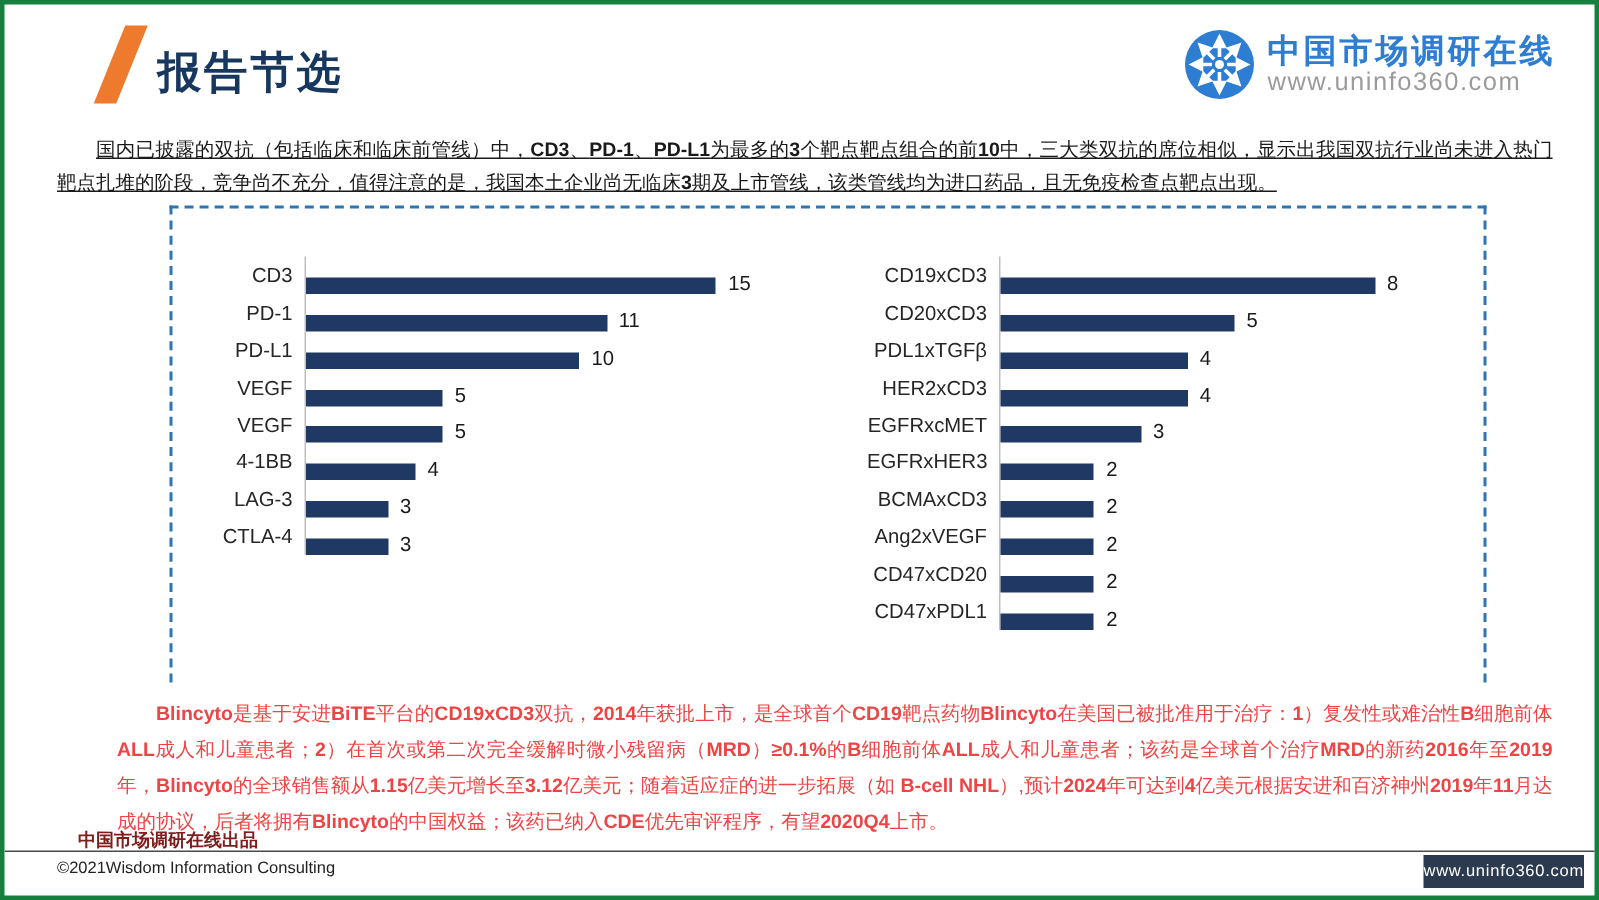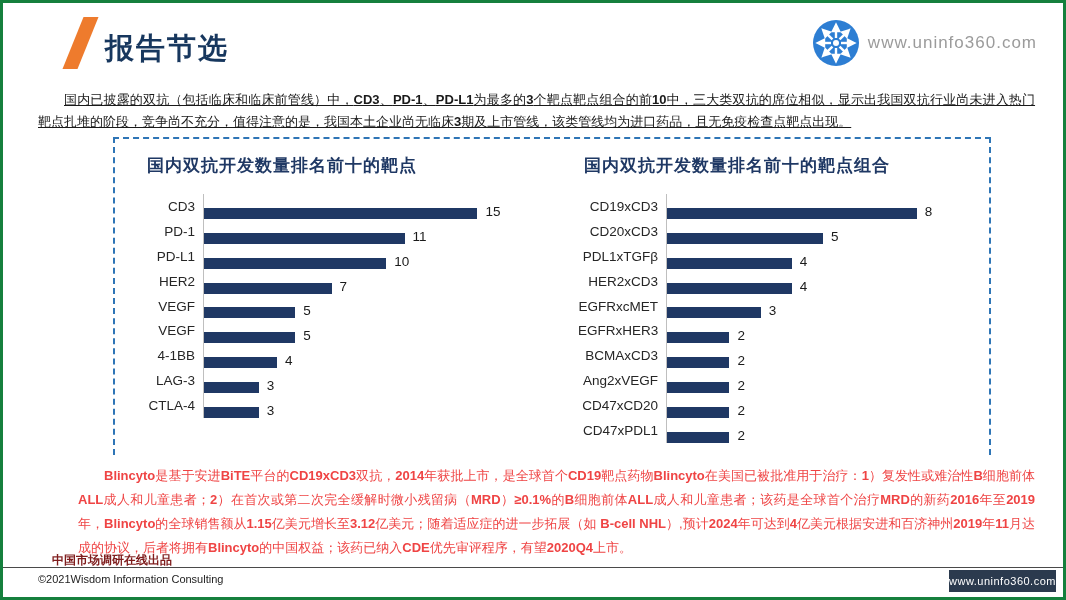--- a/index.html
+++ b/index.html
@@ -94,57 +94,50 @@
           <use href="#spoke" transform="rotate(90 24 24)"></use>
           <use href="#spoke" transform="rotate(135 24 24)"></use>
           <use href="#spoke" transform="rotate(180 24 24)"></use>
           <use href="#spoke" transform="rotate(225 24 24)"></use>
           <use href="#spoke" transform="rotate(270 24 24)"></use>
           <use href="#spoke" transform="rotate(315 24 24)"></use>
         </g>
         <circle cx="24" cy="24" r="3" fill="#ffffff"></circle>
       </svg>
       <div class="logo-text">
+        <span class="logo-name">中国市场调研在线</span>
         <span class="logo-url">www.uninfo360.com</span>
       </div>
     </div>
   </div>
 
   <p class="intro"><span>国内已披露的双抗（包括临床和临床前管线）中，</span><span class="b">CD3</span><span>、</span><span class="b">PD-1</span><span>、</span><span class="b">PD-L1</span><span>为最多的</span><span class="b">3</span><span>个靶点靶点组合的前</span><span class="b">10</span><span>中，三大类双抗的席位相似，显示出我国双抗行业尚未进入热门靶点扎堆的阶段，竞争尚不充分，值得注意的是，我国本土企业尚无临床</span><span class="b">3</span><span>期及上市管线，该类管线均为进口药品，且无免疫检查点靶点出现。</span></p>
 
   <div class="charts-box">
     <div class="chart chart-0">
-      <div class="chart-title">国内双抗开发数量排名前十的靶点</div>
       <div class="chart-body">
           <div class="bar-row">
             <div class="bar-label">CD3</div>
             <div class="bar-track">
               <div class="bar" style="width: 91.4634%; background: rgb(31, 56, 100);"></div>
               <span class="bar-value">15</span>
             </div>
           </div>
           <div class="bar-row">
             <div class="bar-label">PD-1</div>
             <div class="bar-track">
               <div class="bar" style="width: 67.0732%; background: rgb(31, 56, 100);"></div>
               <span class="bar-value">11</span>
             </div>
           </div>
           <div class="bar-row">
             <div class="bar-label">PD-L1</div>
             <div class="bar-track">
               <div class="bar" style="width: 60.9756%; background: rgb(31, 56, 100);"></div>
               <span class="bar-value">10</span>
-            </div>
-          </div>
-          <div class="bar-row">
-            <div class="bar-label">HER2</div>
-            <div class="bar-track">
-              <div class="bar" style="width: 42.6829%; background: rgb(31, 56, 100);"></div>
-              <span class="bar-value">7</span>
             </div>
           </div>
           <div class="bar-row">
             <div class="bar-label">VEGF</div>
             <div class="bar-track">
               <div class="bar" style="width: 30.4878%; background: rgb(31, 56, 100);"></div>
               <span class="bar-value">5</span>
             </div>
           </div>
           <div class="bar-row">
@@ -171,21 +164,20 @@
           <div class="bar-row">
             <div class="bar-label">CTLA-4</div>
             <div class="bar-track">
               <div class="bar" style="width: 18.2927%; background: rgb(31, 56, 100);"></div>
               <span class="bar-value">3</span>
             </div>
           </div>
         </div>
     </div>
     <div class="chart chart-1">
-      <div class="chart-title">国内双抗开发数量排名前十的靶点组合</div>
       <div class="chart-body">
           <div class="bar-row">
             <div class="bar-label">CD19xCD3</div>
             <div class="bar-track">
               <div class="bar" style="width: 80.8081%; background: rgb(31, 56, 100);"></div>
               <span class="bar-value">8</span>
             </div>
           </div>
           <div class="bar-row">
             <div class="bar-label">CD20xCD3</div>

